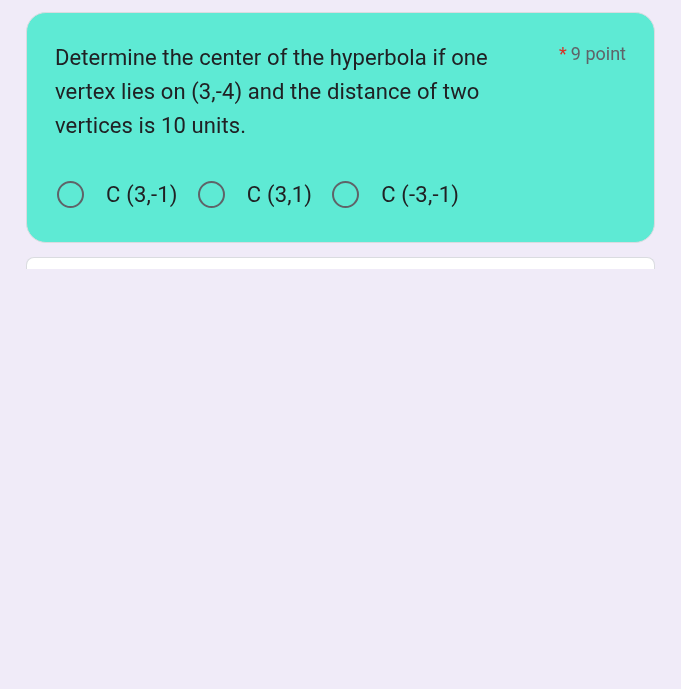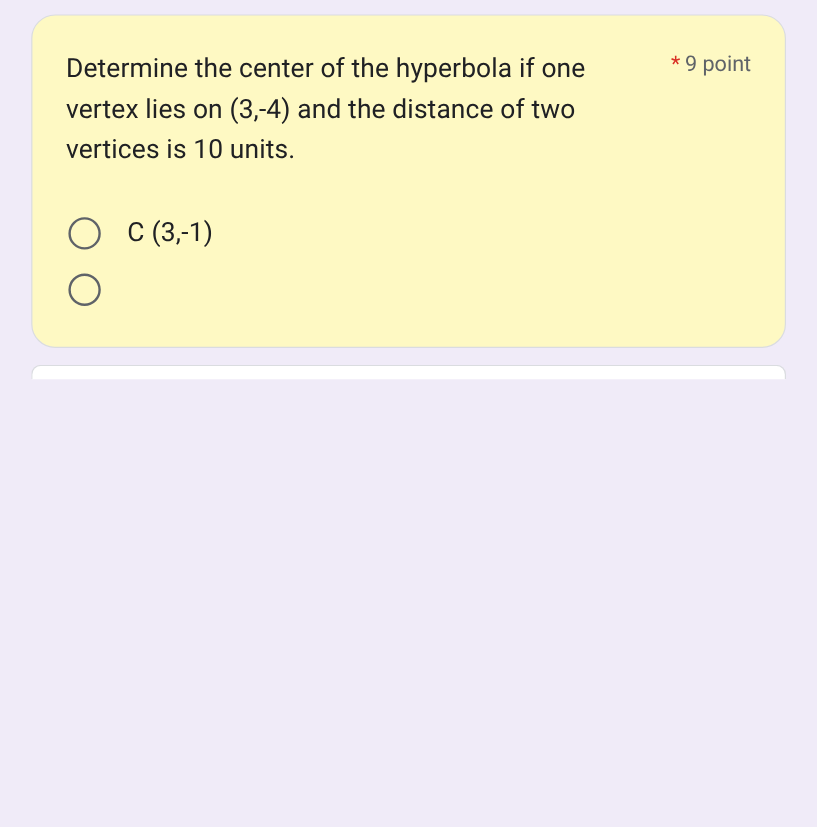--- a/index.html
+++ b/index.html
@@ -7,21 +7,21 @@
       padding: 0;
       box-sizing: border-box;
     }
     body {
       font-family: 'Google Sans', Roboto, Arial, sans-serif;
       background: #f0ebf8;
       padding: 12px 26px;
       width: 681px;
     }
     .question-card {
-      background: #fef9c3;
+      background: #5eead4;
       border: 1px solid #dadce0;
       border-radius: 20px;
       padding: 28px 28px 34px 28px;
       margin-bottom: 14px;
     }
     .question-header {
       display: flex;
       align-items: flex-start;
       gap: 20px;
       margin-bottom: 38px;
@@ -38,21 +38,21 @@
       font-size: 18px;
       color: #5f6368;
       padding-top: 2px;
     }
     .required-star {
       color: #d93025;
       margin-right: 4px;
     }
     .options {
       display: flex;
-      flex-direction: column;
+      flex-direction: row;
       gap: 20px;
       padding-left: 2px;
     }
     .option {
       display: flex;
       align-items: center;
       gap: 22px;
       cursor: pointer;
     }
     .radio-circle {
@@ -87,17 +87,22 @@
       <span class="required-star">*</span><span>9 point</span>
     </div>
   </div>
   <div class="options">
     <div class="option">
       <div class="radio-circle"></div>
       <div class="option-label">C (3,-1)</div>
     </div>
     <div class="option">
       <div class="radio-circle"></div>
+      <div class="option-label">C (3,1)</div>
+    </div>
+    <div class="option">
+      <div class="radio-circle"></div>
+      <div class="option-label">C (-3,-1)</div>
     </div>
   </div>
 </div>
 
 <div class="next-card"></div>
 
 </body></html>

